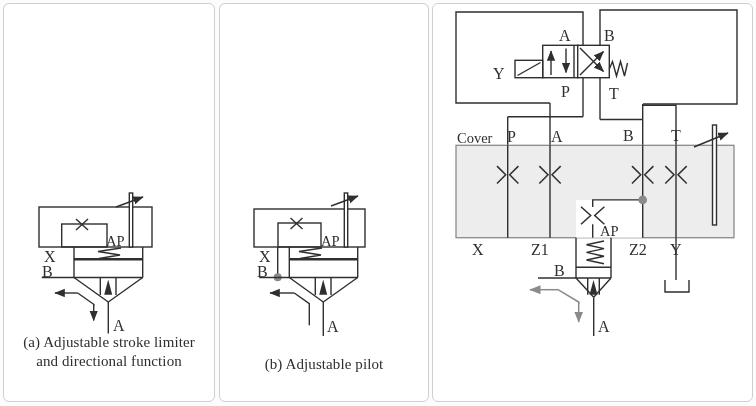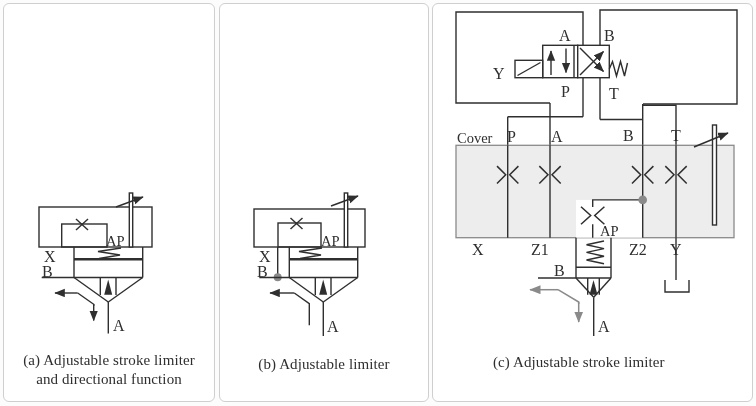--- a/index.html
+++ b/index.html
@@ -12,21 +12,21 @@
     border:1.5px solid #cfcfcf;border-radius:6px;box-sizing:border-box;
   }
   #panel-a{left:3px;width:212px;}
   #panel-b{left:219px;width:210px;}
   #panel-c{left:432px;width:321px;}
   .panel svg{position:absolute;left:0;top:0;}
   .caption{
     position:absolute;font-size:15px;line-height:18.5px;color:#2e2e2e;
     width:100%;text-align:center;letter-spacing:.1px;
   }
-  #panel-a .caption{top:347px;text-align:center;}
+  #panel-a .caption{top:329px;text-align:center;}
   #panel-b .caption{top:351px;}
   #panel-c .caption{top:349px;left:60px;width:auto;text-align:left;}
   text{font-family:"Liberation Serif", serif;fill:#2f2f2f;}
   .lbl{font-size:16px;}
   .lbl-sm{font-size:14.5px;}
   .ln{stroke:#2f2f2f;stroke-width:1.4;fill:none;}
   .ln-thick{stroke:#2f2f2f;stroke-width:2.6;fill:none;}
   .ln-gray{stroke:#8a8a8a;stroke-width:1.5;fill:none;}
   .fillwhite{fill:#ffffff;}
   .blk{fill:#ededed;stroke:#8a8a8a;stroke-width:1.3;}
@@ -127,21 +127,21 @@
     <g>
       <line class="ln" x1="74.3" y1="289" x2="50" y2="289" marker-end="url(#ah)"></line>
       <polyline class="ln" points="74.3,289 89.3,299.7 89.3,321.3"></polyline>
     </g>
     <text class="lbl" x="39" y="258">X</text>
     <text class="lbl" x="37" y="272.5">B</text>
     <text class="lbl-sm" x="101" y="241.5">AP</text>
     <text class="lbl" x="107" y="328">A</text>
   </svg>
   <div class="caption">
-    <div>(b) Adjustable limiter</div>
+    <div>(b) Adjustable pilot</div>
   </div>
 </div>
 
 <div class="panel" id="panel-c">
   <svg width="321" height="344" viewBox="0 0 321 344">
 
     <g>
       <path class="ln" d="M117,99 L23,99 L23,8 L150,8 L150,41.3"></path>
       <line class="ln" x1="150" y1="73.7" x2="150" y2="112.7"></line>
       <polyline class="ln" points="74.7,112.7 150,112.7"></polyline>
@@ -236,15 +236,14 @@
     </g>
     <g>
       <line class="ln-gray" x1="125" y1="285.7" x2="97" y2="285.7" marker-end="url(#ahg)"></line>
       <polyline class="ln-gray" points="125,285.7 145.7,298 145.7,300"></polyline>
       <line class="ln-gray" x1="145.7" y1="298" x2="145.7" y2="318" marker-end="url(#ahg)"></line>
     </g>
     <text class="lbl" x="121" y="272">B</text>
     <text class="lbl" x="165" y="328">A</text>
   </svg>
   <div class="caption">
-    <div>(c) Adjustable stroke limiter</div>
   </div>
 </div>
 
 </body></html>

